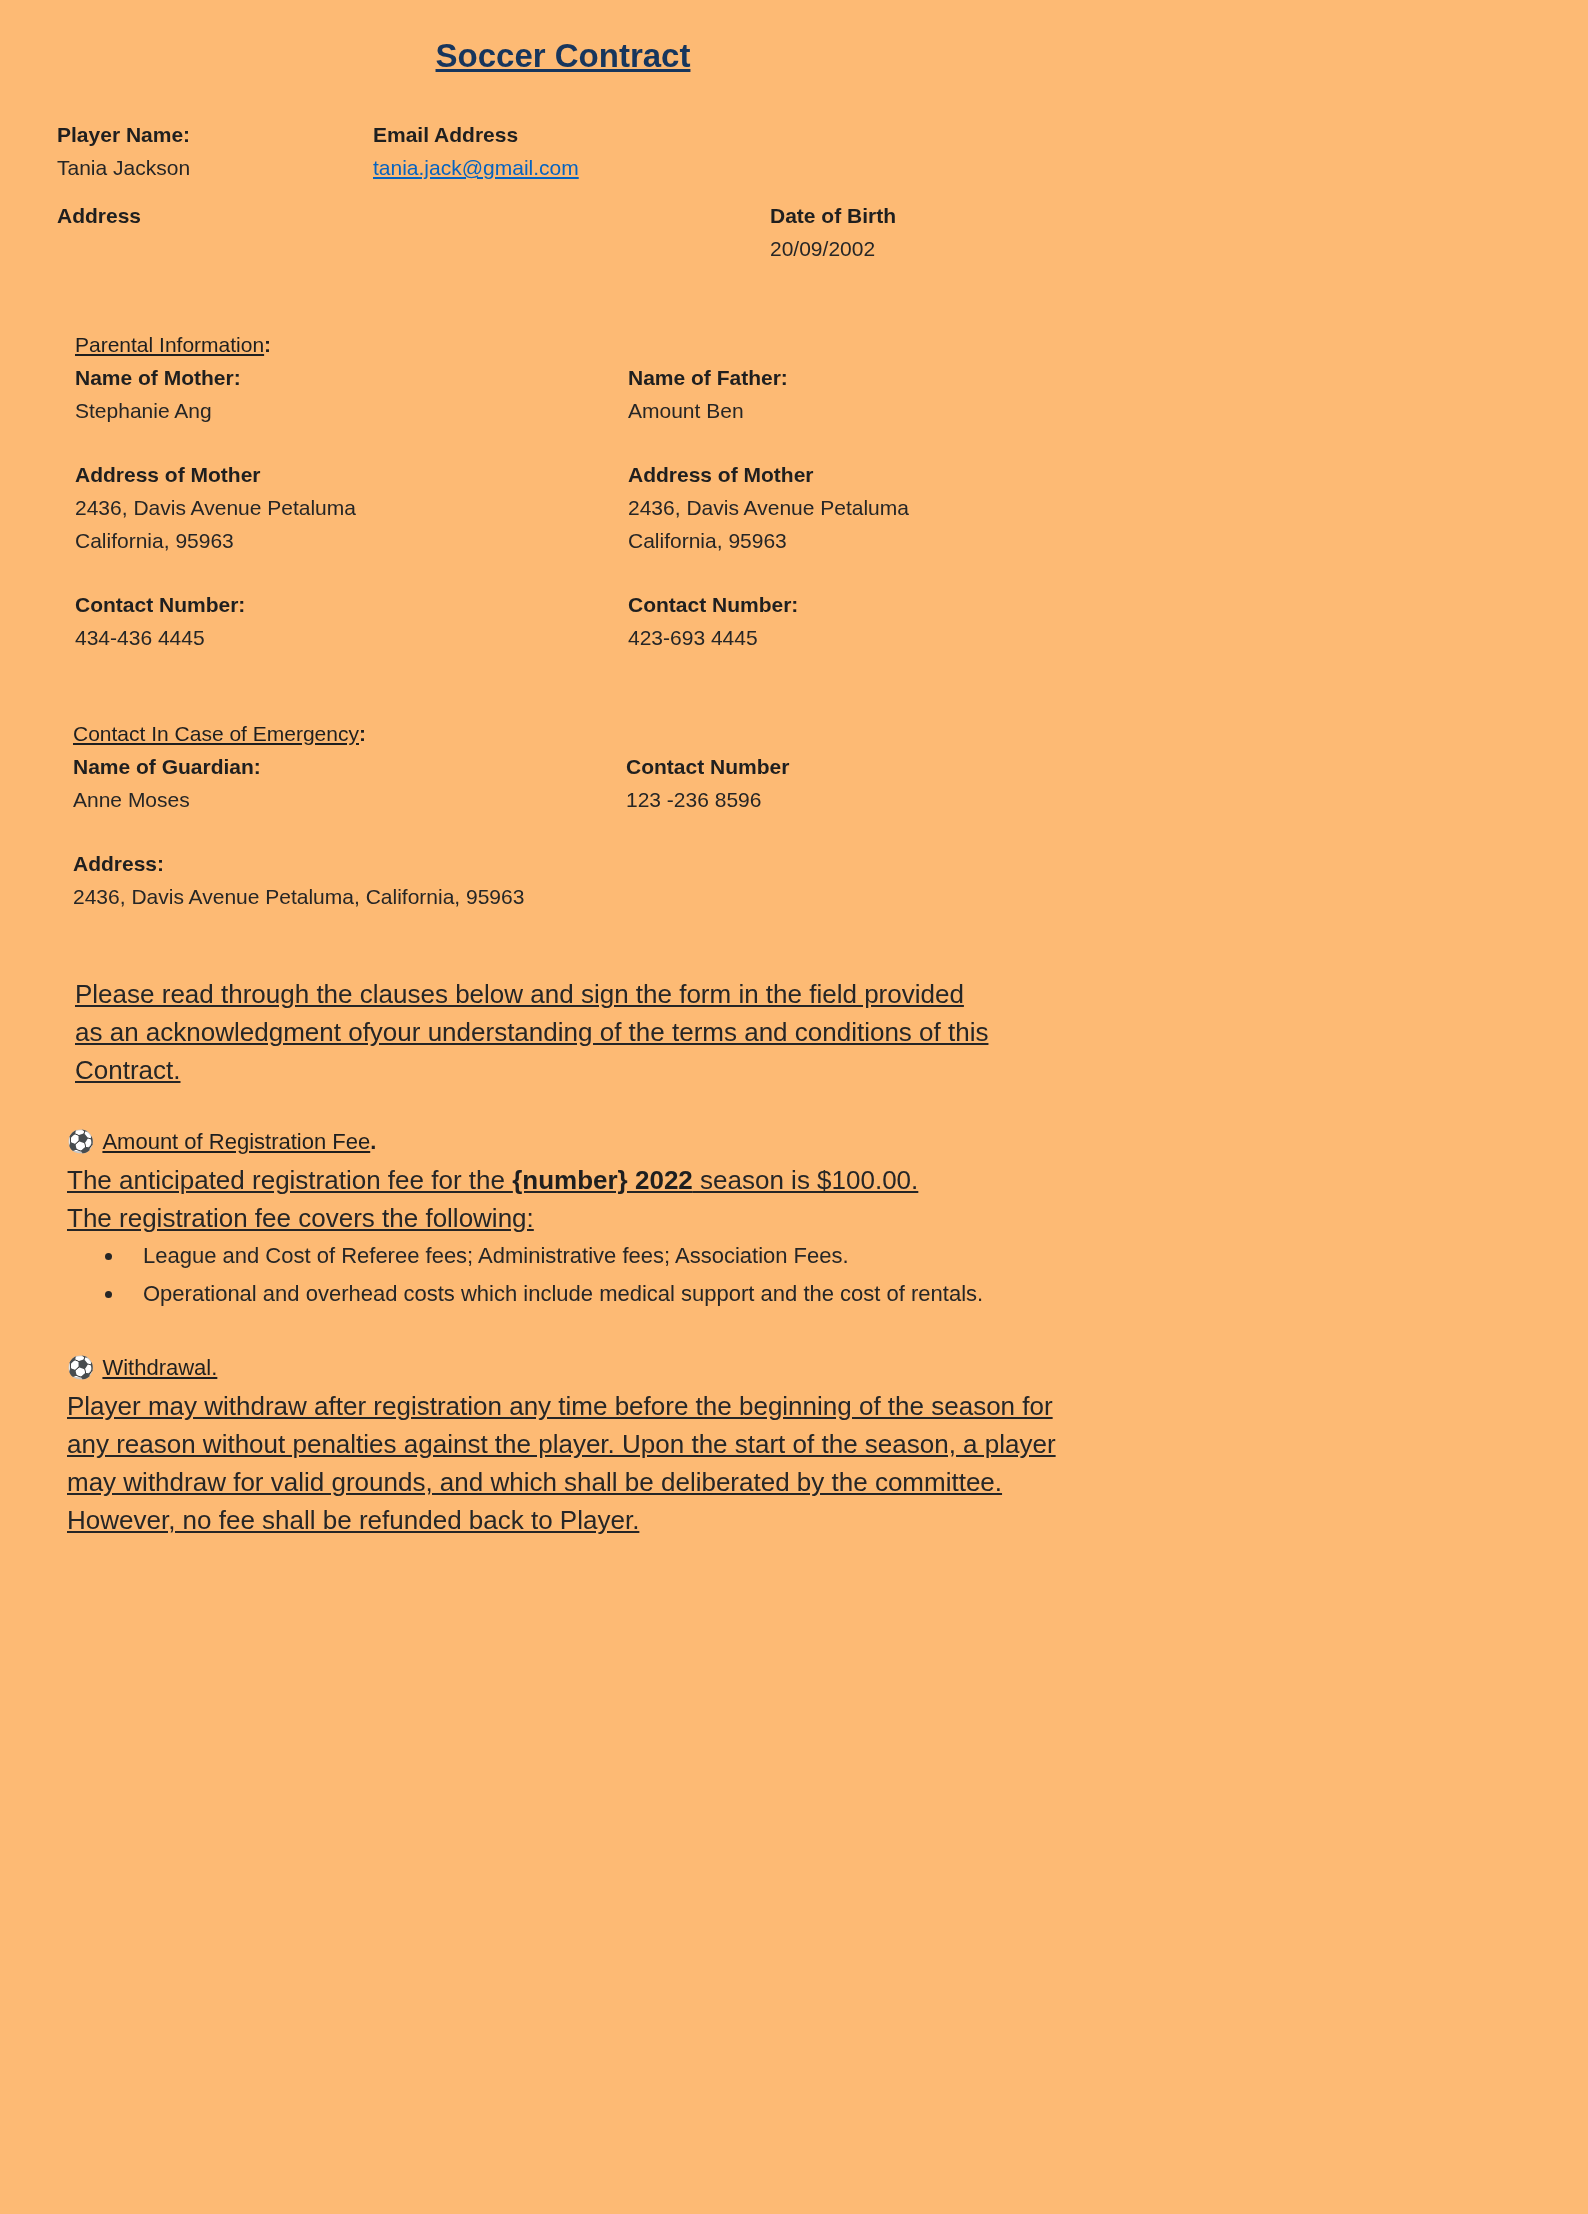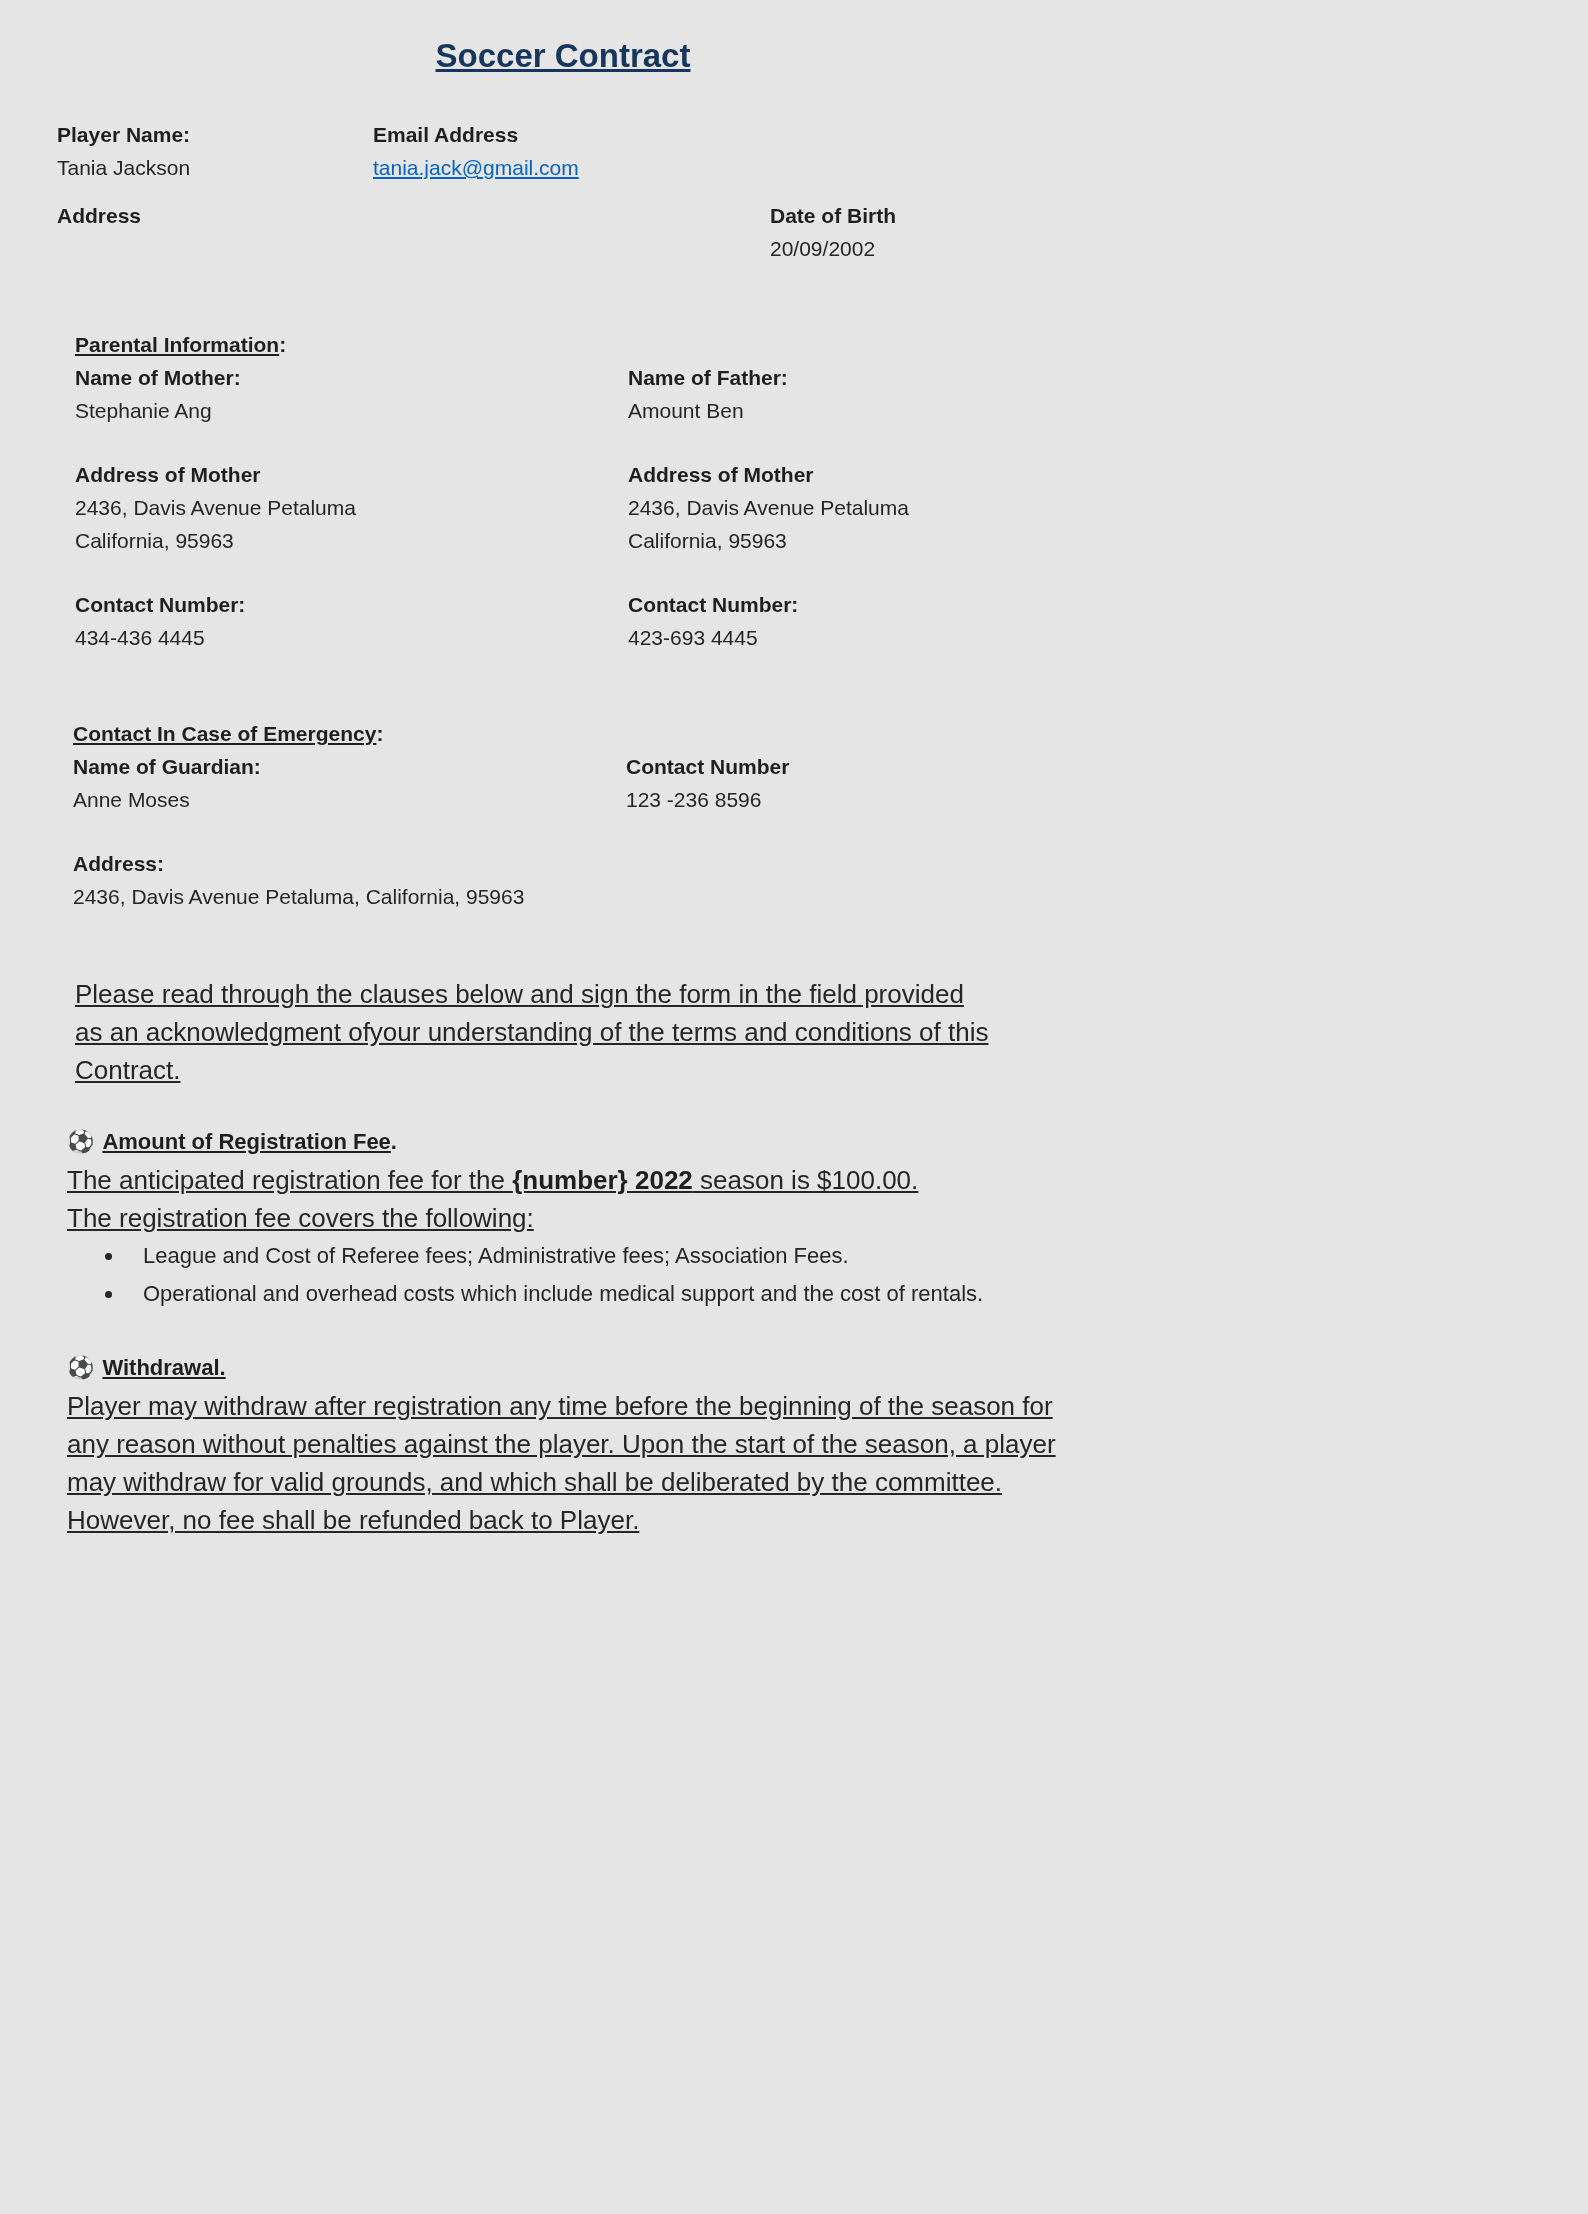--- a/index.html
+++ b/index.html
@@ -5,21 +5,21 @@
   html, body { margin: 0; padding: 0; }
   body {
     background: #ffffff;
     font-family: "Liberation Sans", sans-serif;
     color: #262626;
     -webkit-font-smoothing: antialiased;
   }
   .page {
     width: 1588px;
     min-height: 2214px;
-    background: #e5e5e5;
+    background: #fdba74;
     padding: 22px 0 0 57px;
     box-sizing: border-box;
   }
   .content { width: 1012px; }
 
   .doc-title {
     display: block;
     text-align: center;
     font-size: 33px;
     line-height: 44px;
@@ -35,21 +35,21 @@
 
   .row-3 { display: grid; grid-template-columns: 316px 397px 1fr; }
   .row-2 { display: grid; grid-template-columns: 713px 1fr; margin-top: 15px; }
 
   .section { margin-left: 18px; }
   .parental { margin-top: 63px; }
   .emergency { margin-top: 63px; margin-left: 16px; }
 
   .sec-head .u,
   .clause-head .u {
-    font-weight: 700;
+    font-weight: 400;
     color: #1f1f1f;
     text-decoration: underline;
   }
   .sec-head .suffix, .clause-head .suffix { font-weight: 700; color: #1f1f1f; }
 
   .grid-2 { display: grid; grid-template-columns: 553px 1fr; }
   .mt-blank { margin-top: 31px; }
 
   .email-link {
     color: #0563c1;

